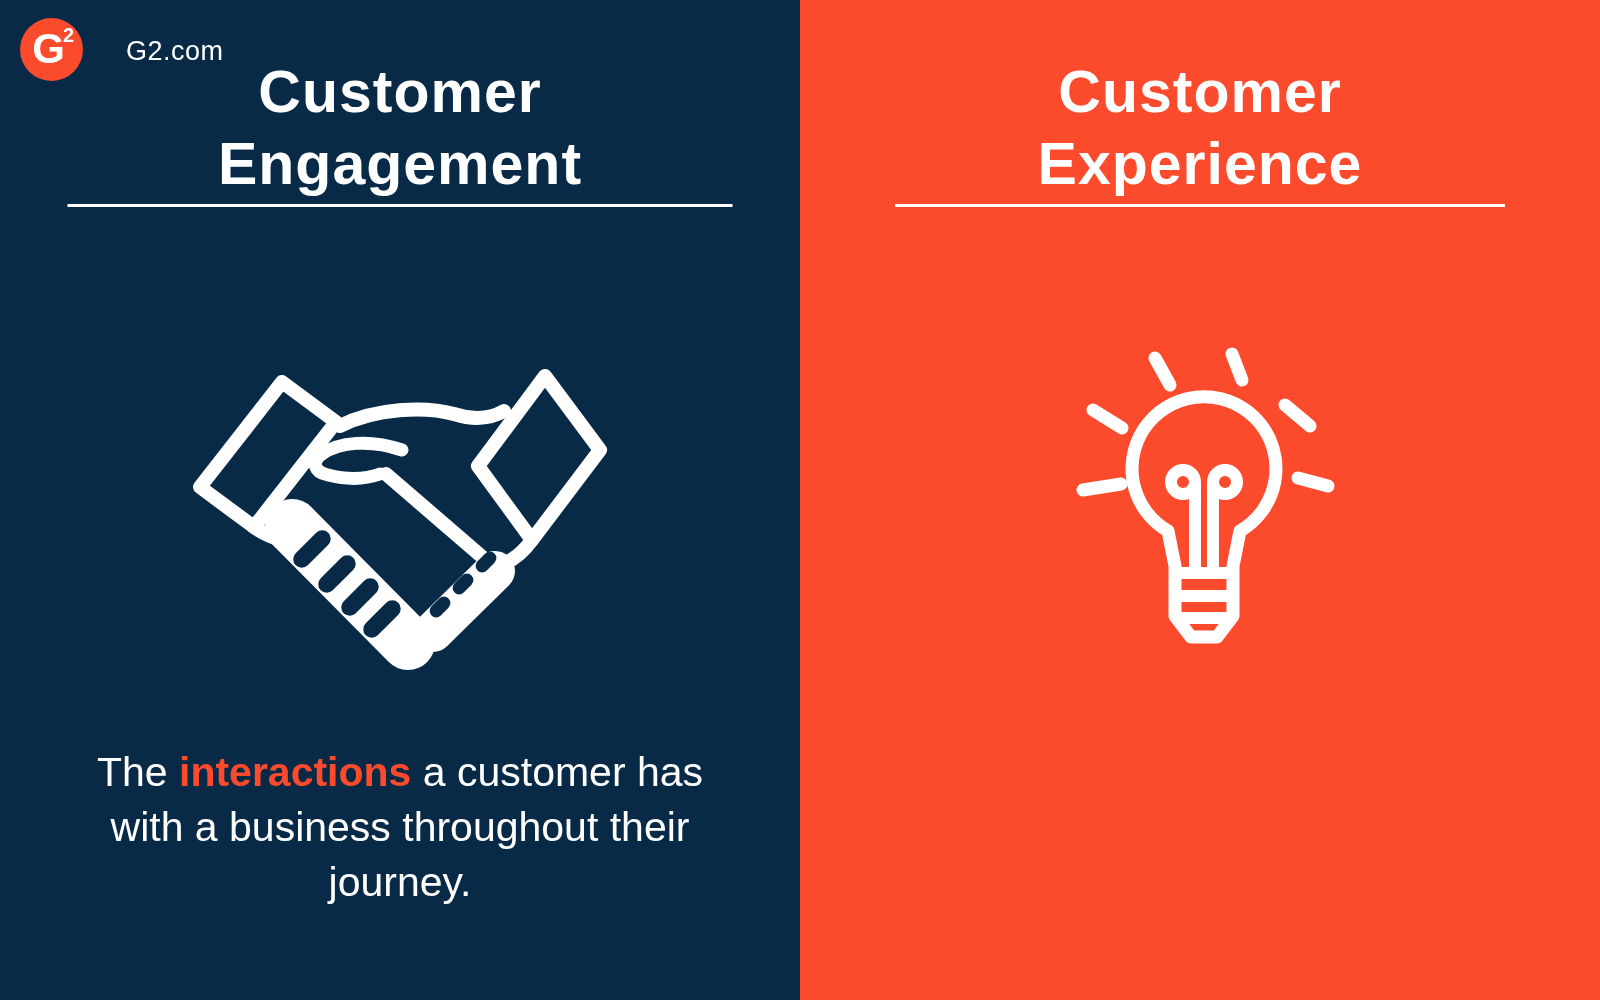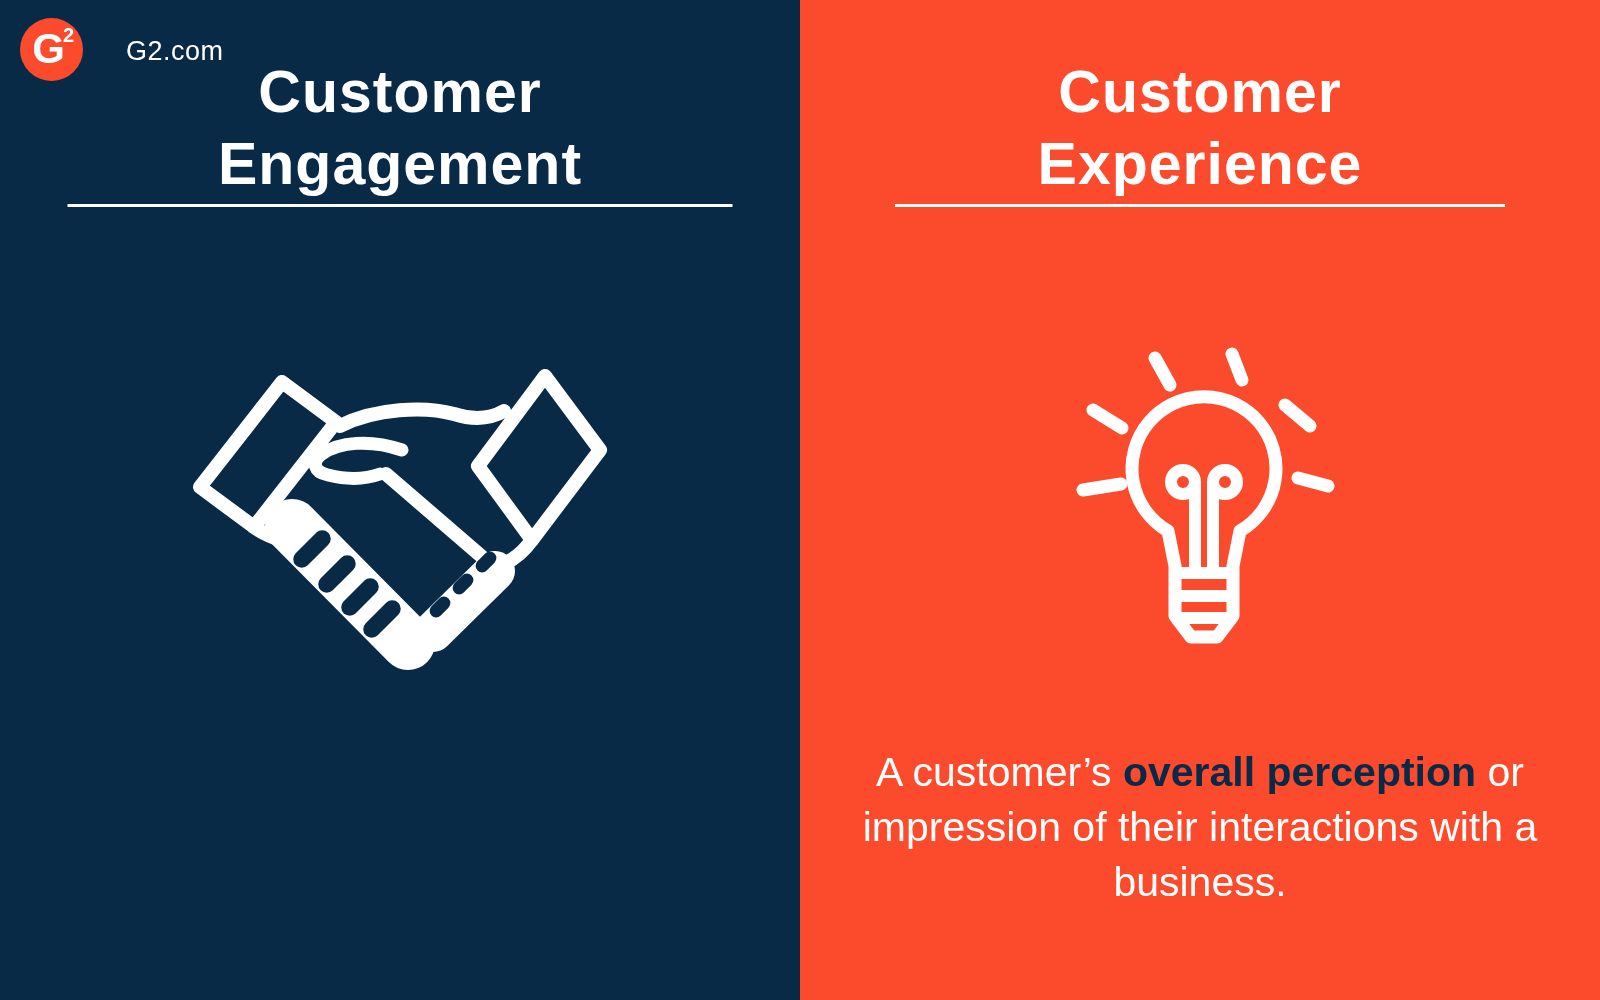--- a/index.html
+++ b/index.html
@@ -87,20 +87,23 @@
         <path d="M243 270 L305 209" stroke-width="40"></path>
 
         <g fill="#082A47" stroke="none">
           <rect x="-12" y="-6.5" width="24" height="13" rx="6.5" transform="translate(250 245) rotate(-45)"></rect>
           <rect x="-12" y="-6.5" width="24" height="13" rx="6.5" transform="translate(273 222) rotate(-45)"></rect>
           <rect x="-12" y="-6.5" width="24" height="13" rx="6.5" transform="translate(296 200) rotate(-45)"></rect>
         </g>
       </svg>
     </div>
 
+    <p class="description"><span class="seg-normal">The </span><span class="seg-accent-orange">interactions</span><span class="seg-normal"> a customer has
+with a business throughout their
+journey.</span></p>
   </section>
 
   <section class="panel panel-right">
 
     <h1 class="title">Customer
 Experience</h1>
     <div class="underline"></div>
 
     <div class="icon-wrap icon-lightbulb">
       <svg width="290" height="310" viewBox="0 0 290 310" fill="none" stroke="#FFFFFF" stroke-width="13" stroke-linecap="round" stroke-linejoin="round">
@@ -118,18 +121,15 @@
 
         <line x1="96" y1="20" x2="111" y2="47"></line>
         <line x1="173" y1="16" x2="183" y2="42"></line>
         <line x1="226" y1="67" x2="251" y2="88"></line>
         <line x1="34" y1="72" x2="63" y2="90"></line>
         <line x1="24" y1="152" x2="62" y2="146"></line>
         <line x1="239" y1="140" x2="269" y2="148"></line>
       </svg>
     </div>
 
-    <p class="description"><span class="seg-normal">A customer’s </span><span class="seg-accent-navy">overall perception</span><span class="seg-normal"> or
-impression of their interactions with a
-business.</span></p>
   </section>
 
 </div>
 
 </body></html>

